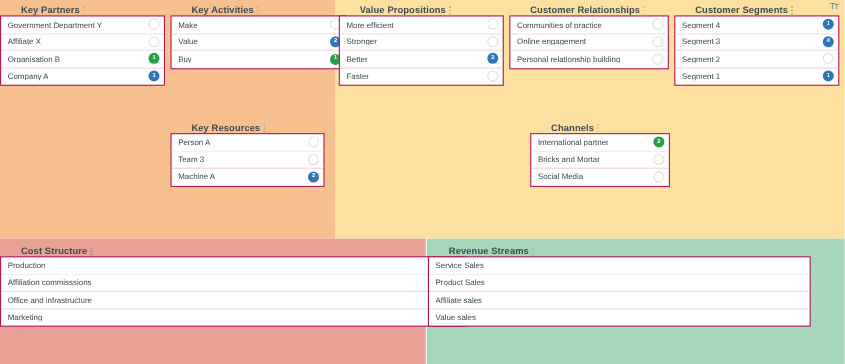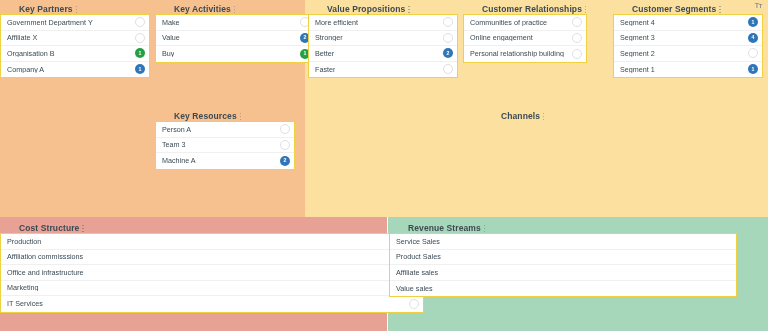--- a/index.html
+++ b/index.html
@@ -60,21 +60,21 @@
     width: 1.4px;
     height: 1.4px;
     border-radius: 50%;
     background: #5a6a73;
   }
   .kebab-icon i:nth-child(1) { top: 1px; }
   .kebab-icon i:nth-child(2) { top: 4px; }
   .kebab-icon i:nth-child(3) { top: 7px; }
 
   .list {
-    background: #fde047;
+    background: #be185d;
     border: 1px solid rgba(0,0,0,.06);
   }
 
   .row {
     position: relative;
     height: 15.5px;
     display: flex;
     align-items: center;
     background: #ffffff;
     border-bottom: 1px solid #f0f0f0;
@@ -113,21 +113,21 @@
     background: transparent;
     border: 1px solid #e0e0e0;
     color: transparent;
   }
 
   
   #blk-key-partners     { left: 0px;   top: 0px;  width: 150px; }
   #blk-key-activities   { left: 155px; top: 0px;  width: 160px; }
   #blk-key-resources    { left: 155px; top: 107px; width: 140px; }
   #blk-value-props      { left: 308px; top: 0px;  width: 150px; }
-  #blk-cust-rel         { left: 463px; top: 0px;  width: 124px; }
+  #blk-cust-rel         { left: 463px; top: 0px;  width: 145px; }
   #blk-channels         { left: 482px; top: 107px; width: 127px; }
   #blk-cust-seg         { left: 613px; top: 0px;  width: 150px; }
 
   #blk-cost   { left: 0px;   top: 219px; width: 424px; }
   #blk-rev    { left: 389px; top: 219px; width: 348px; }
 
   
   .text-tool {
     position: absolute;
     right: 6px;
@@ -287,20 +287,34 @@
 
   <div class="block" id="blk-channels">
     <div class="block-title">
       <span>Channels</span>
       <span class="kebab-icon">
           <i></i>
           <i></i>
           <i></i>
         </span>
     </div>
+    <div class="list">
+        <div class="row">
+          <span class="row-label">International partner</span>
+          <span class="badge green">2</span>
+        </div>
+        <div class="row">
+          <span class="row-label">Bricks and Mortar</span>
+          <span class="badge empty"></span>
+        </div>
+        <div class="row">
+          <span class="row-label">Social Media</span>
+          <span class="badge empty"></span>
+        </div>
+      </div>
   </div>
 
   <div class="block" id="blk-cust-seg">
     <div class="block-title">
       <span>Customer Segments</span>
       <span class="kebab-icon">
           <i></i>
           <i></i>
           <i></i>
         </span>
@@ -344,24 +358,20 @@
           <span class="badge green">1</span>
         </div>
         <div class="row">
           <span class="row-label">Office and infrastructure</span>
           <span class="badge blue">2</span>
         </div>
         <div class="row">
           <span class="row-label">Marketing</span>
           <span class="badge empty"></span>
         </div>
-        <div class="row">
-          <span class="row-label">IT Services</span>
-          <span class="badge empty"></span>
-        </div>
       </div>
   </div>
 
   <div class="block" id="blk-rev">
     <div class="block-title">
       <span>Revenue Streams</span>
       <span class="kebab-icon">
           <i></i>
           <i></i>
           <i></i>

